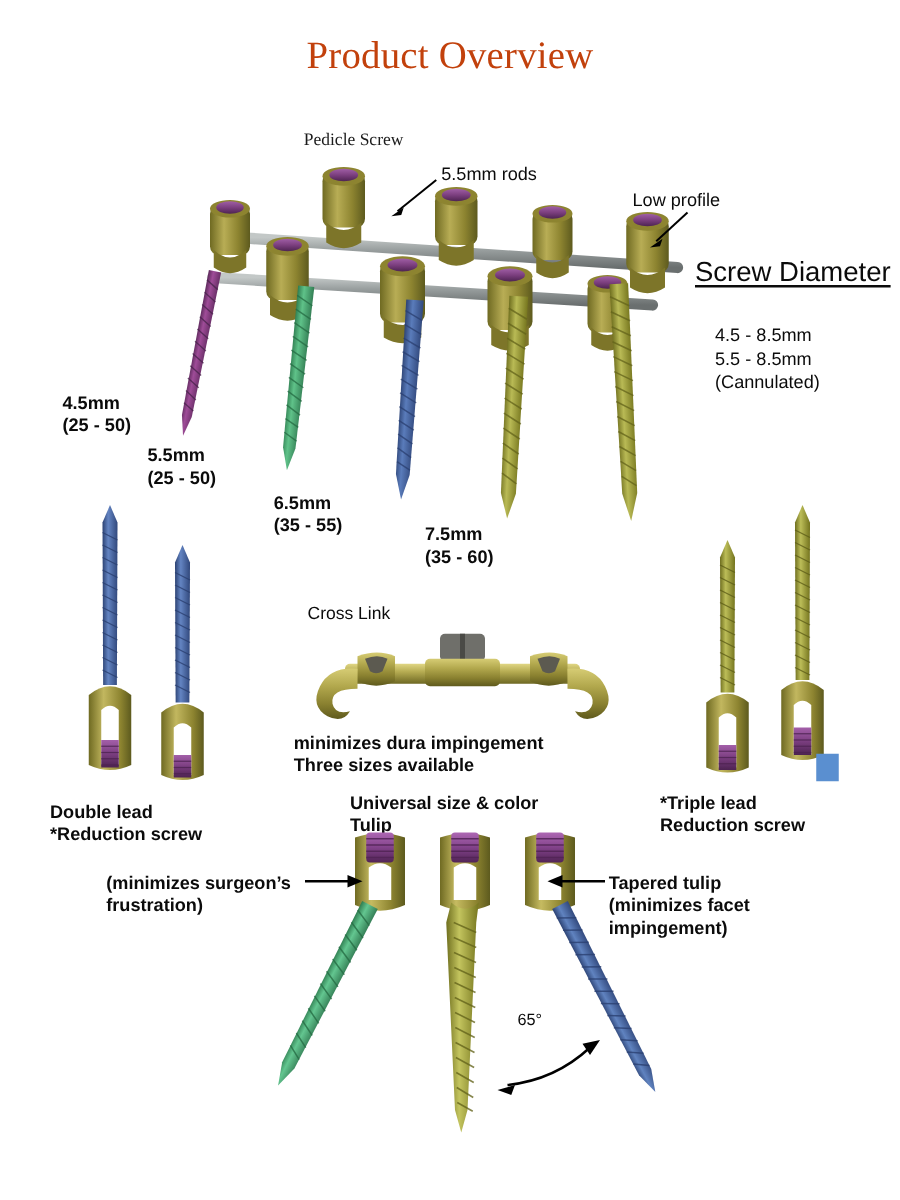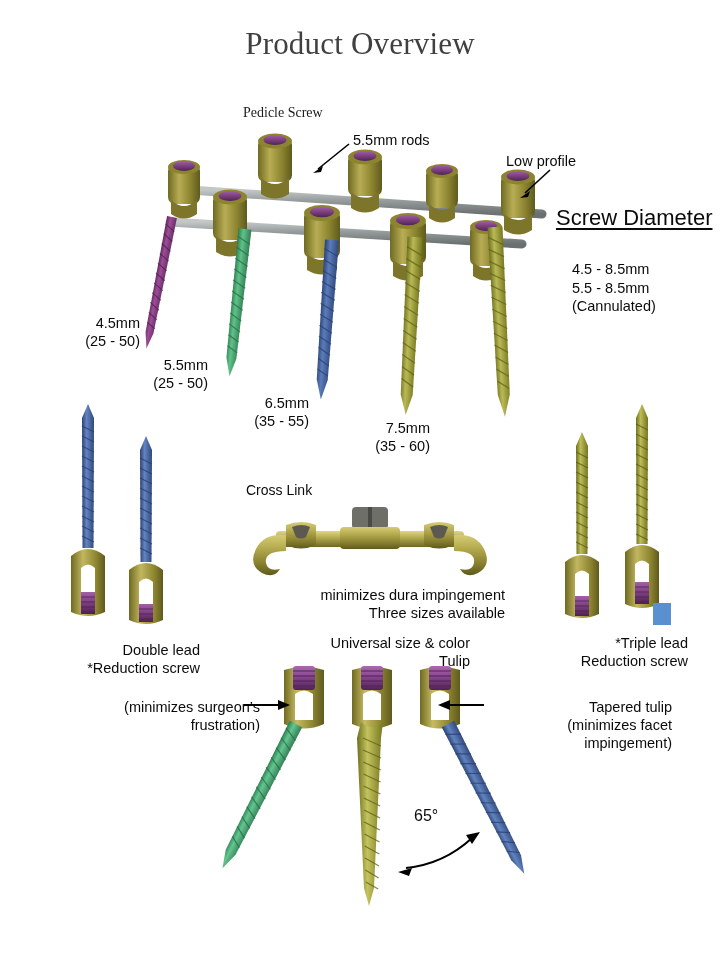--- a/index.html
+++ b/index.html
@@ -5,29 +5,29 @@
   html,body{margin:0;padding:0;}
   body{
     width:720px;height:960px;background:#ffffff;
     font-family:"Liberation Sans", sans-serif;
     position:relative;overflow:hidden;
   }
   .abs{position:absolute;}
   #title{
     left:0;right:0;top:26px;text-align:center;
     font-family:"Liberation Serif", serif;
-    font-size:31px;color:#404040;letter-spacing:.2px;
+    font-size:31px;color:#c2410c;letter-spacing:.2px;
   }
   #subtitle{
     left:243px;top:64px;
     font-family:"Liberation Serif", serif;
     font-size:14px;color:#1b1b1b;margin-top:41px;
   }
   .lbl{font-size:14.5px;color:#0b0b0b;line-height:18px;white-space:nowrap;}
-  .lbl.c{text-align:right;}
+  .lbl.c{text-align:left;font-weight:bold;}
   .lbl.big{font-size:16px;}
   #sd-head{
     left:556px;top:205px;font-size:22px;color:#0b0b0b;
     text-decoration:underline;text-underline-offset:3px;
   }
   #sd-body{left:572px;top:260px;font-size:14.5px;line-height:18.5px;color:#0b0b0b;}
   svg{display:block;overflow:visible;}
   .art{position:absolute;pointer-events:none;}
 </style>
 </head>
@@ -621,20 +621,20 @@
   <div>(minimizes facet</div>
   <div>impingement)</div>
 </div>
 <div class="art" style="left:434px;top:695px;">
 <svg width="52" height="20" viewBox="0 0 52 20">
   <path d="M50,10 L12,10" stroke="#000" stroke-width="2" fill="none"></path>
   <path d="M4,10 L16,5 L16,15 Z" fill="#000"></path>
 </svg>
 </div>
 
-<div class="abs lbl" style="left:414px;top:807px;font-size:16px;">65°</div>
+<div class="abs lbl" style="left:414px;top:807px;font-size:13px;">65°</div>
 <div class="art" style="left:390px;top:820px;">
 <svg width="110" height="60" viewBox="0 0 110 60">
   <path d="M16,48 Q54,44 82,18" stroke="#000" stroke-width="2" fill="none"></path>
   <path d="M8,52 L22,48 L19,56 Z" fill="#000"></path>
   <path d="M90,12 L76,15 L82,24 Z" fill="#000"></path>
 </svg>
 </div>
 
 </body></html>

